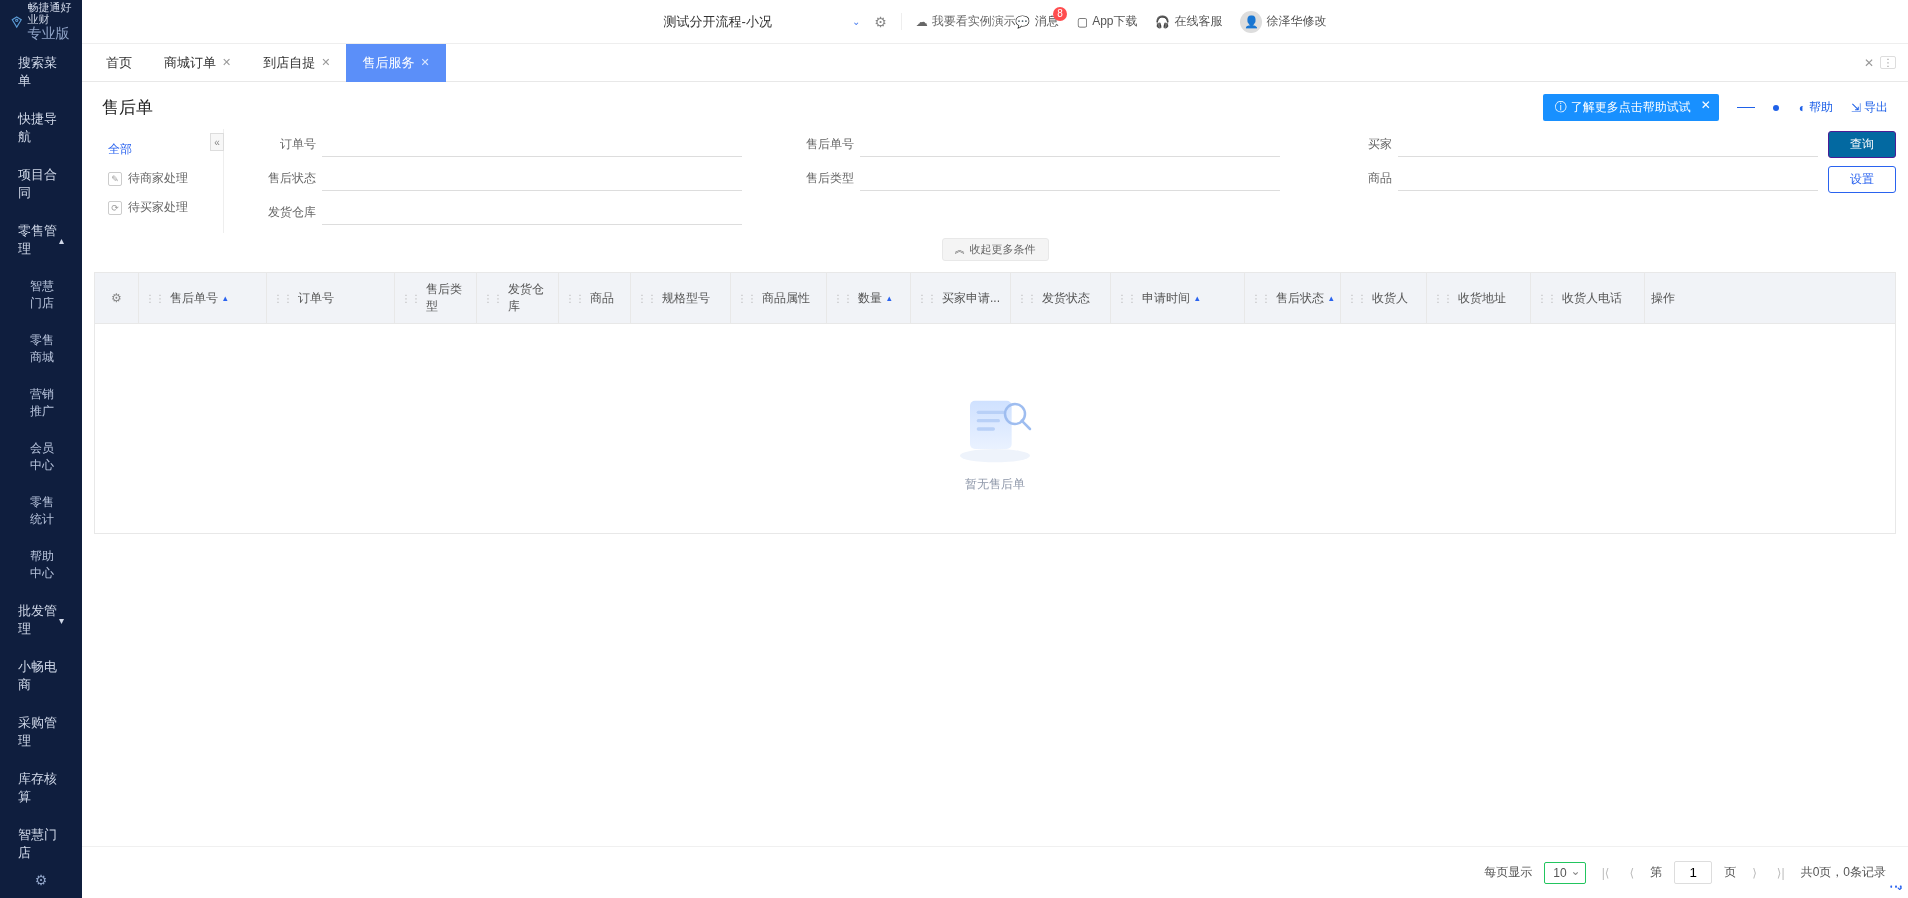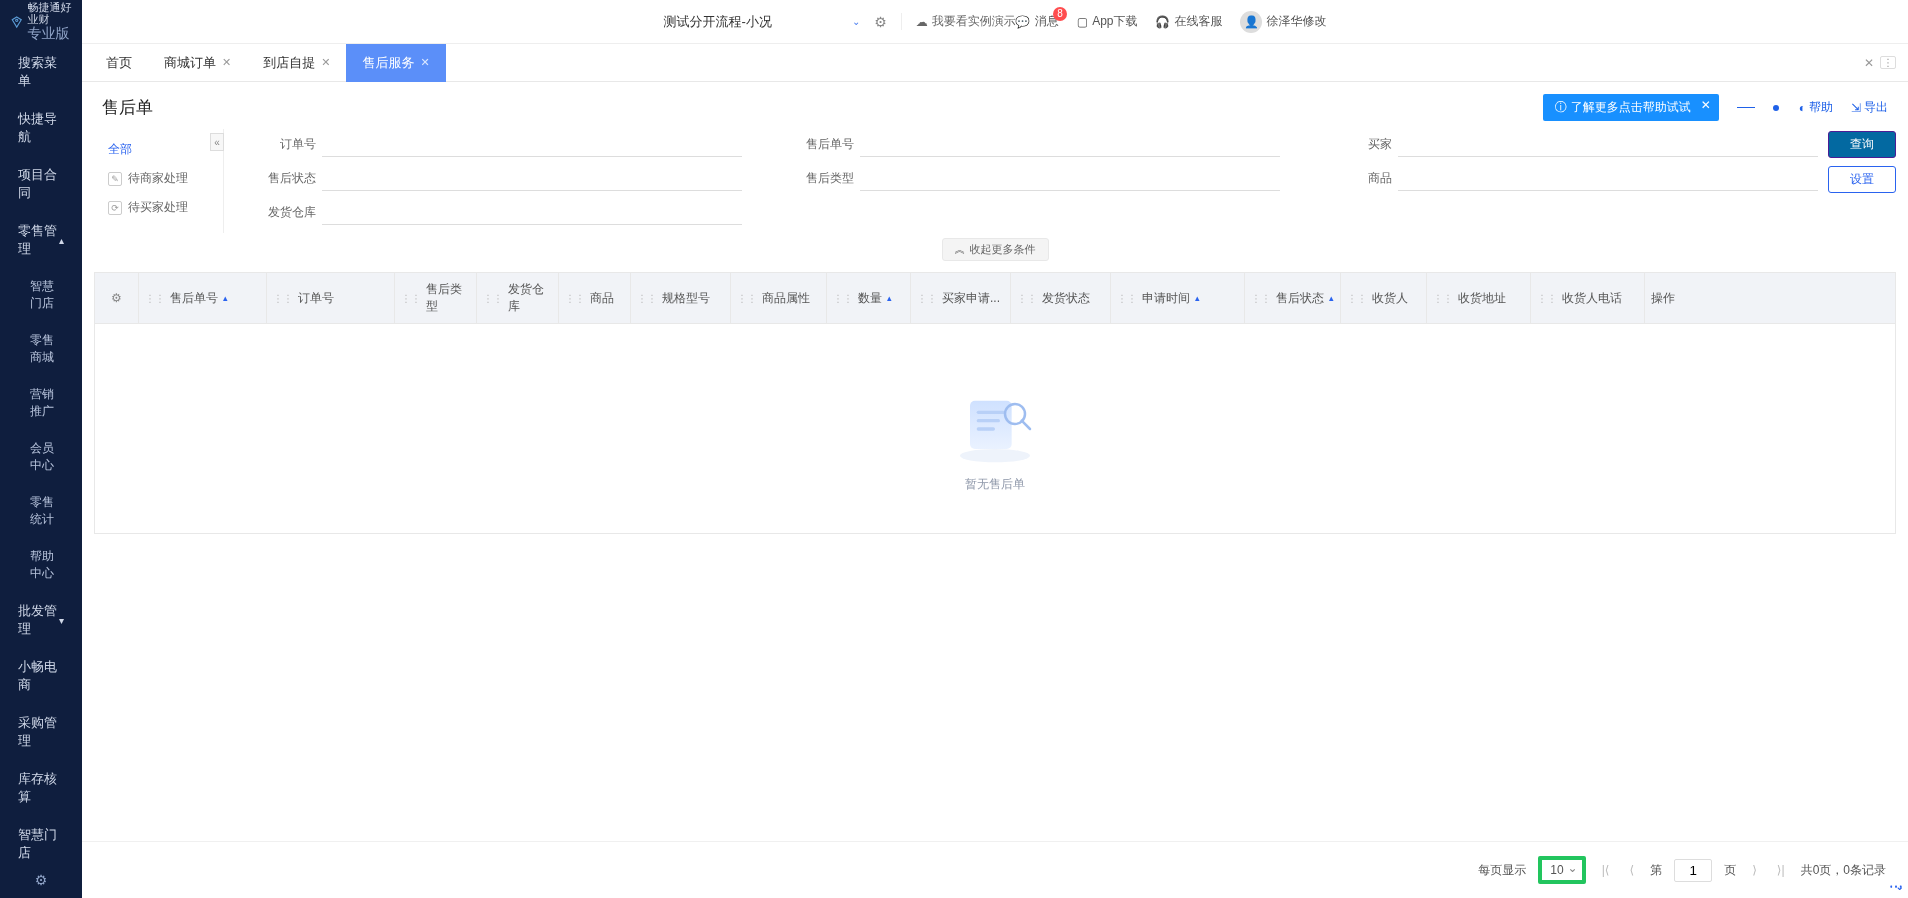--- a/index.html
+++ b/index.html
@@ -87,21 +87,21 @@
 .c-sp { width: 72px; } .c-gg { width: 100px; } .c-sx { width: 96px; } .c-sl { width: 84px; }
 .c-mj { width: 100px; } .c-fh { width: 100px; } .c-sq { width: 134px; } .c-zt { width: 96px; }
 .c-shr { width: 86px; } .c-dz { width: 104px; } .c-dh { width: 114px; } .c-cz { width: 116px; flex:1; }
 
 .empty { display: flex; flex-direction: column; align-items: center; padding: 60px 0 40px; color: #8f98aa; gap: 12px; }
 .empty-img { width: 100px; height: 80px; }
 .empty-text { font-size: 12px; }
 
 
 .pager { display: flex; align-items: center; justify-content: flex-end; gap: 12px; padding: 14px 22px; font-size: 12px; color: #555; border-top: 1px solid #f0f0f0; margin-top: auto; }
-.pager .sel-box { border: 4px solid #22c55e; padding: 3px 18px 3px 8px; position: relative; border-radius: 2px; }
+.pager .sel-box { border: 1px solid #22c55e; padding: 3px 18px 3px 8px; position: relative; border-radius: 2px; }
 .pager .sel-box::after { content: '⌄'; position: absolute; right: 4px; top: 1px; color: #888; }
 .pg-btn { color: #bbb; padding: 2px 4px; cursor: pointer; }
 .pg-inp { width: 38px; border: 1px solid #ddd; text-align: center; padding: 3px 0; border-radius: 2px; }
 </style>
 </head>
 <body>
 
 <div class="app">
 
   <div class="sidebar">

